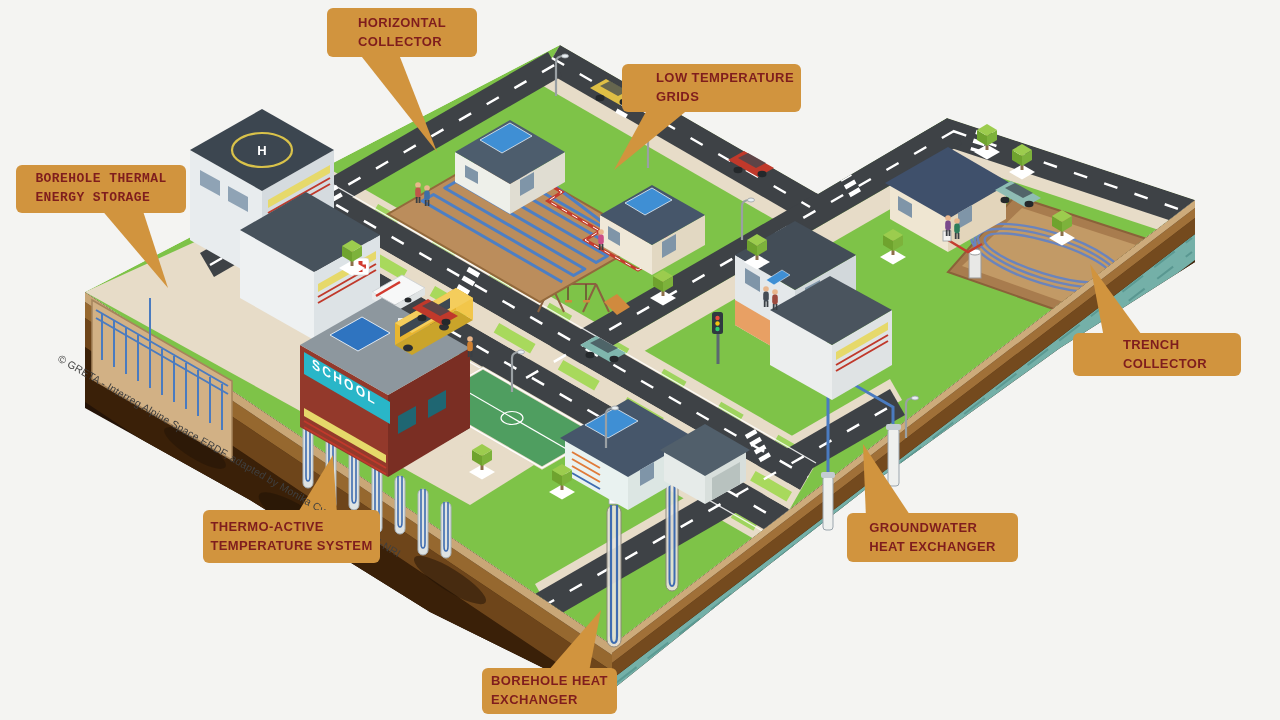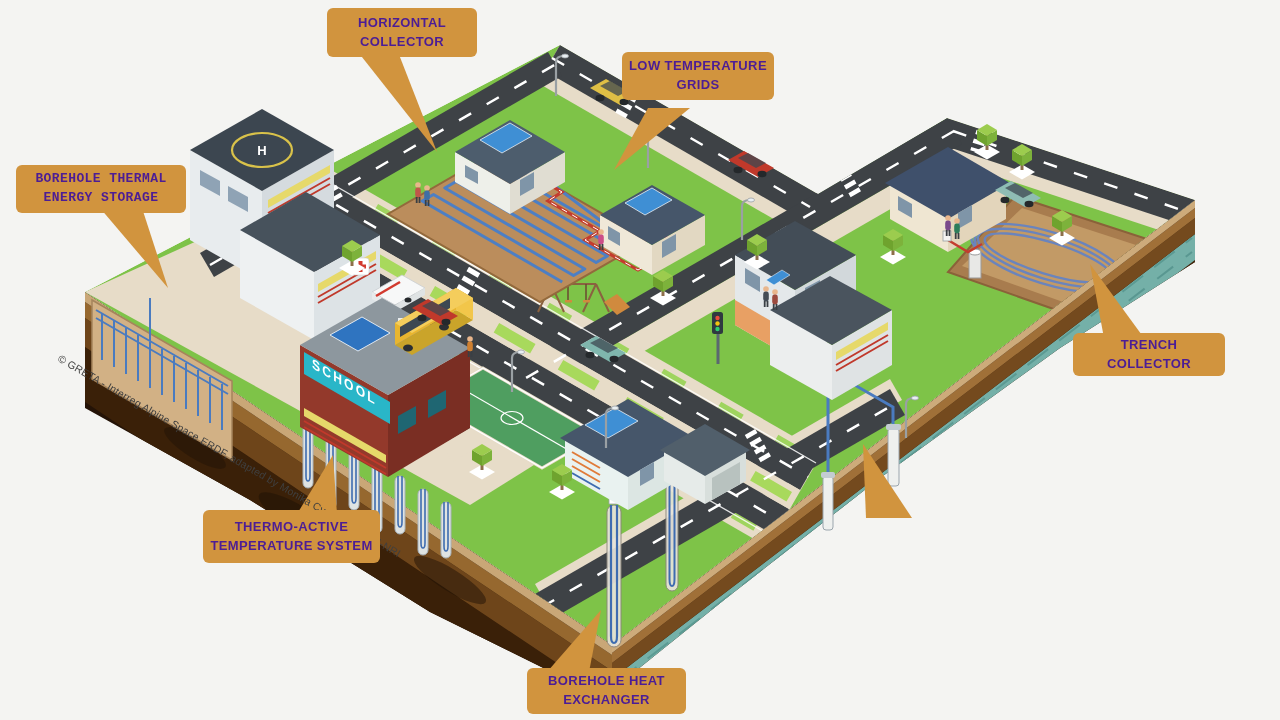--- a/index.html
+++ b/index.html
@@ -1,31 +1,31 @@
 <!DOCTYPE html>
 <html><head>
 <meta charset="utf-8">
 <style>
   html,body{margin:0;padding:0;}
   body{background:#f4f4f2;font-family:"Liberation Sans","DejaVu Sans",sans-serif;}
   #stage{position:relative;width:1280px;height:720px;overflow:hidden;background:#f4f4f2;}
   #scene{position:absolute;left:0;top:0;}
   .lbl{
-    position:absolute;background:#d1943e;color:#4c1d95;
-    display:flex;align-items:center;justify-content:center;text-align:center;
+    position:absolute;background:#d1943e;color:#7f1d1d;
+    display:flex;align-items:center;justify-content:center;
     white-space:pre-line;font-weight:bold;font-size:13px;line-height:1.45;
     letter-spacing:.4px;border-radius:6px;z-index:5;
   }
   .lbl-horizontal{left:327px;top:8px;width:150px;height:49px;}
-  .lbl-lowtemp{left:622px;top:52px;width:152px;height:48px;}
+  .lbl-lowtemp{left:622px;top:64px;width:152px;height:48px;padding-left:27px;}
   .lbl-btes{left:16px;top:165px;width:170px;height:48px;font-family:Liberation Mono, monospace;}
-  .lbl-trench{left:1073px;top:333px;width:152px;height:43px;}
+  .lbl-trench{left:1073px;top:333px;width:152px;height:43px;padding-left:16px;}
   .lbl-foundation{left:203px;top:510px;width:177px;height:53px;}
   .lbl-groundwater{left:847px;top:513px;width:171px;height:49px;}
-  .lbl-borehole{left:482px;top:668px;width:159px;height:46px;margin-left:45px;}
+  .lbl-borehole{left:482px;top:668px;width:135px;height:46px;}
   .credit{
     position:absolute;left:62px;top:352px;transform:rotate(30deg);
     transform-origin:0 0;font-size:10.5px;color:#3f3f3f;letter-spacing:.2px;
     width:max-content;z-index:4;
   }
 </style>
 </head>
 <body>
 
 <div id="stage">
@@ -404,17 +404,19 @@
 <div class="lbl lbl-horizontal">HORIZONTAL
 COLLECTOR</div>
 <div class="lbl lbl-lowtemp">LOW TEMPERATURE
 GRIDS</div>
 <div class="lbl lbl-btes">BOREHOLE THERMAL
 ENERGY STORAGE</div>
 <div class="lbl lbl-trench">TRENCH
 COLLECTOR</div>
 <div class="lbl lbl-foundation">THERMO-ACTIVE
 TEMPERATURE SYSTEM</div>
+<div class="lbl lbl-groundwater">GROUNDWATER
+HEAT EXCHANGER</div>
 <div class="lbl lbl-borehole">BOREHOLE HEAT
 EXCHANGER</div>
 
 <div class="credit">© GRETA - Interreg Alpine Space ERDF, adapted by Monika Cyrklewicz, PGI-NRI</div>
 </div>
 
 </body></html>

